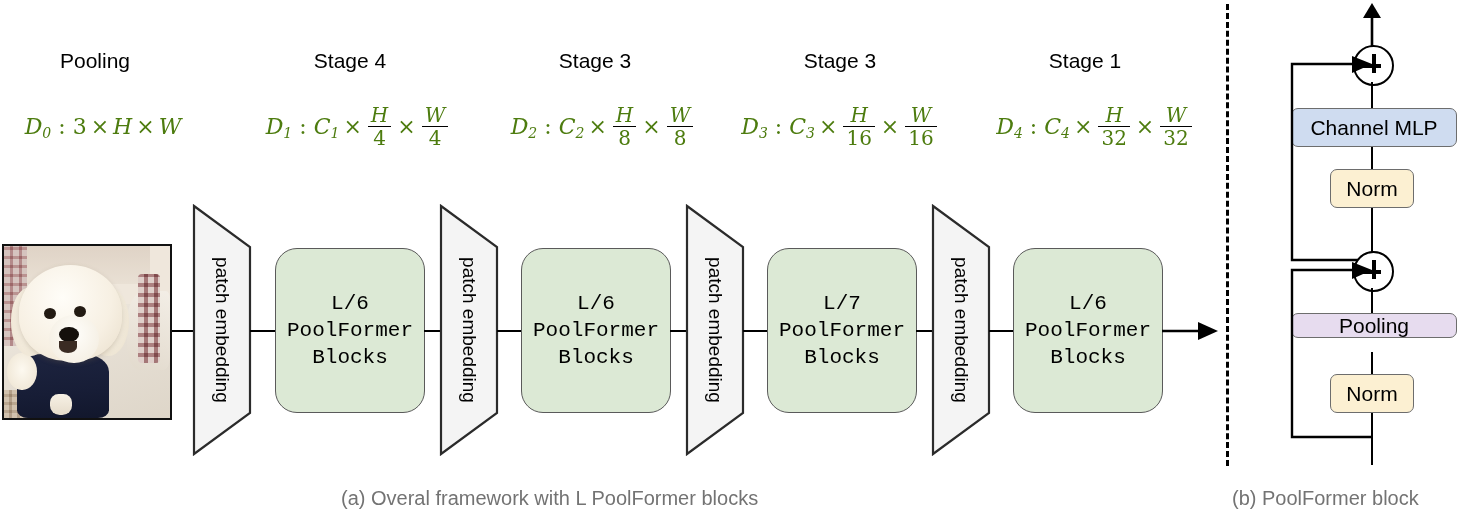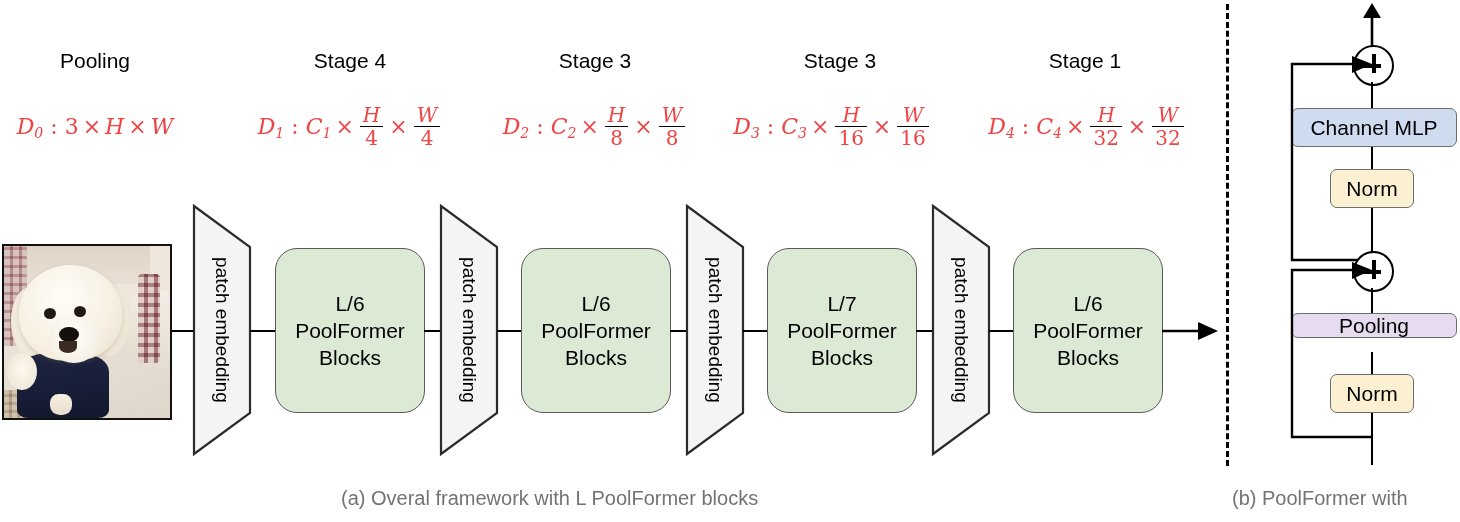--- a/index.html
+++ b/index.html
@@ -8,22 +8,23 @@
 
   .abs{position:absolute;}
 
   
   .stage-title{
     position:absolute;text-align:center;font-size:21px;line-height:26px;
     font-family:"Liberation Sans",sans-serif;color:#000;white-space:nowrap;
   }
   .dim-formula{
     position:absolute;text-align:center;white-space:nowrap;
-    font-family:"DejaVu Serif",serif;font-size:22px;line-height:26px;color:#ef4444;
+    font-family:"DejaVu Serif",serif;font-size:22px;line-height:26px;color:#4d7c0f;
     font-style:italic;
+    padding-left:8px;
   }
   .dim-formula .up{font-style:normal;}
   .sub{font-size:14px;vertical-align:-0.30em;font-style:italic;}
   .times{font-style:normal;padding:0 4px;}
   .frac{display:inline-block;vertical-align:middle;text-align:center;
         font-size:20px;line-height:1.0;margin:0 2px;position:relative;top:-1px;}
   .frac .num{display:block;padding:0 3px 1px 3px;font-style:italic;}
   .frac .den{display:block;border-top:1.6px solid #000;padding:1px 3px 0 3px;font-style:normal;}
 
   
@@ -84,21 +85,21 @@
 
   
   .gblock{
     position:absolute;width:150px;height:165px;
     background:#dce9d5;border:1.6px solid #5a5a5a;border-radius:22px;
     display:flex;align-items:center;justify-content:center;
     box-sizing:border-box;
   }
   .gblock .gtxt{
     text-align:center;font-size:21px;line-height:27px;color:#000;
-    font-family:Liberation Sans, sans-serif;
+    font-family:Liberation Mono, monospace;
   }
 
   
   .hline{position:absolute;height:2px;background:#000;}
   .vline{position:absolute;width:2px;background:#000;}
 
   
   .divider{
     position:absolute;left:1226px;top:4px;width:0;height:462px;
     border-left:3px dashed #000;
@@ -295,13 +296,13 @@
 
 <div class="bbox norm" style="left:1330px;top:374px;width:84px;height:39px;">Norm</div>
 
 <div class="vline" style="left:1371px;top:413px;height:52px;"></div>
 
 <svg class="abs" style="left:1280px;top:261px;" width="110" height="185" viewBox="0 0 110 185">
   <polyline points="92,176 12,176 12,9 74,9" fill="none" stroke="#000" stroke-width="2.4"></polyline>
   <polygon points="72,1 92,9 72,18" fill="#000"></polygon>
 </svg>
 
-<div class="caption" style="left:1232px;top:487px;">(b) PoolFormer with</div>
+<div class="caption" style="left:1232px;top:487px;">(b) PoolFormer block</div>
 
 </body></html>

